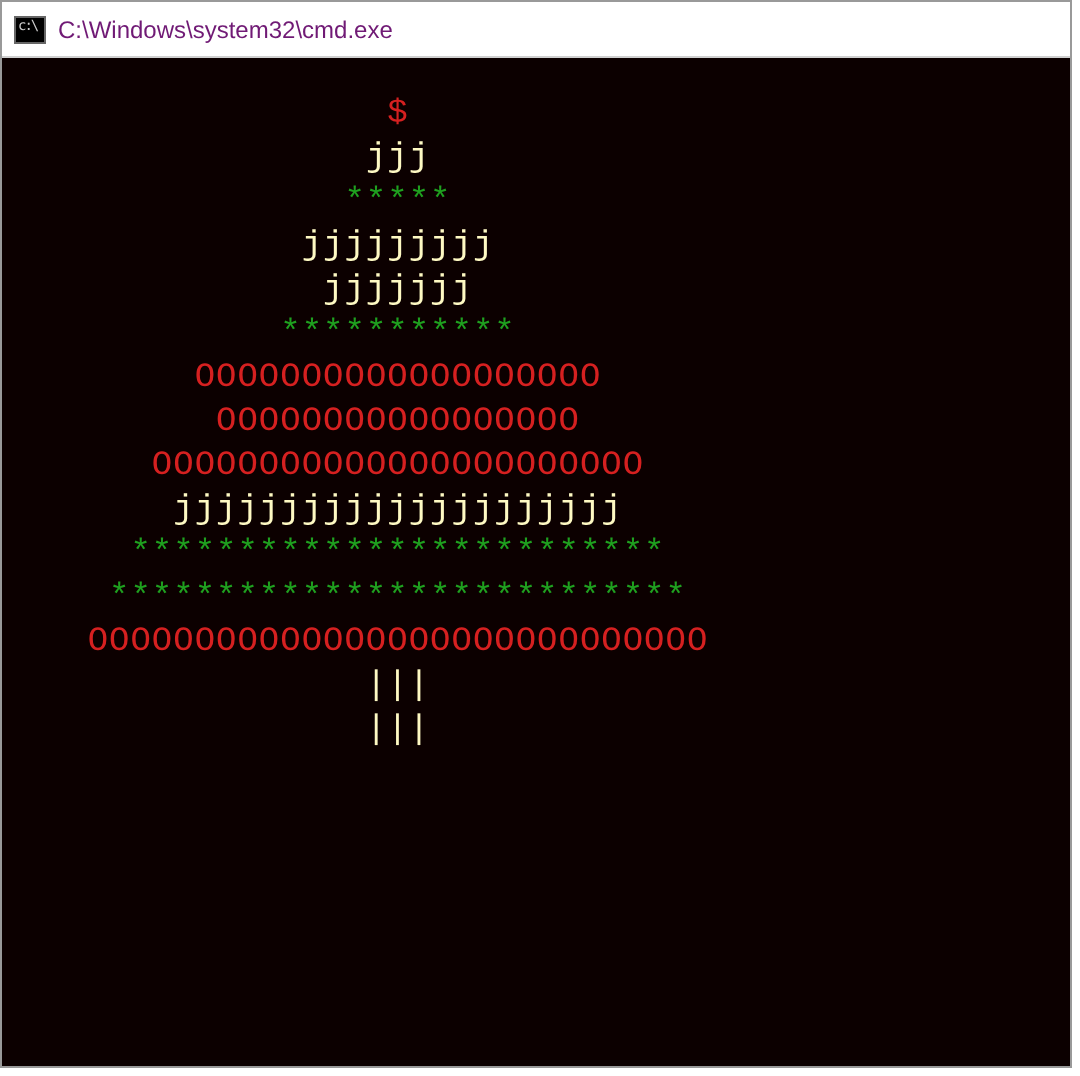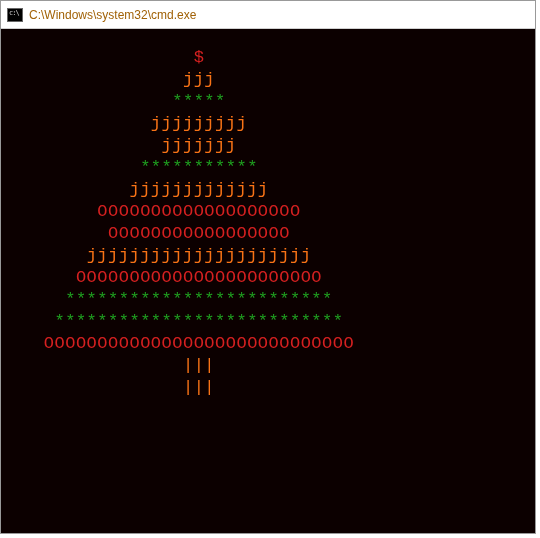--- a/index.html
+++ b/index.html
@@ -23,21 +23,21 @@
     }
     .titlebar {
       height: 28px;
       background: #fff;
       border-bottom: 1px solid #d0d0d0;
       display: flex;
       align-items: center;
       padding-left: 6px;
       font-family: "Segoe UI", Tahoma, sans-serif;
       font-size: 12px;
-      color: #a16207;
+      color: #701a75;
     }
     .cmd-icon {
       width: 16px;
       height: 14px;
       background: #000;
       border: 1px solid #666;
       margin-right: 6px;
       position: relative;
       display: inline-block;
     }
@@ -60,21 +60,21 @@
     }
     .line {
       font-size: 17px;
       line-height: 22px;
       white-space: pre;
       letter-spacing: 0.5px;
       text-align: center;
       font-family: "Consolas", "Courier New", monospace;
     }
     .red { color: #d62020; }
-    .yellow { color: #f97316; }
+    .yellow { color: #fef9c3; }
     .green { color: #1fa01f; }
     .art-container {
       width: 380px;
       margin-left: 0px;
     }
   </style>
 </head>
 <body>
 
 <div class="window">
@@ -83,25 +83,24 @@
     <span>C:\Windows\system32\cmd.exe</span>
   </div>
   <div class="console">
     <div class="art-container">
       <div class="line red">$</div>
       <div class="line yellow">jjj</div>
       <div class="line green">*****</div>
       <div class="line yellow">jjjjjjjjj</div>
       <div class="line yellow">jjjjjjj</div>
       <div class="line green">***********</div>
-      <div class="line yellow">jjjjjjjjjjjjj</div>
       <div class="line red">OOOOOOOOOOOOOOOOOOO</div>
       <div class="line red">OOOOOOOOOOOOOOOOO</div>
+      <div class="line red">OOOOOOOOOOOOOOOOOOOOOOO</div>
       <div class="line yellow">jjjjjjjjjjjjjjjjjjjjj</div>
-      <div class="line red">OOOOOOOOOOOOOOOOOOOOOOO</div>
       <div class="line green">*************************</div>
       <div class="line green">***************************</div>
       <div class="line red">OOOOOOOOOOOOOOOOOOOOOOOOOOOOO</div>
       <div class="line yellow">|||</div>
       <div class="line yellow">|||</div>
     </div>
   </div>
 </div>
 
 </body></html>

